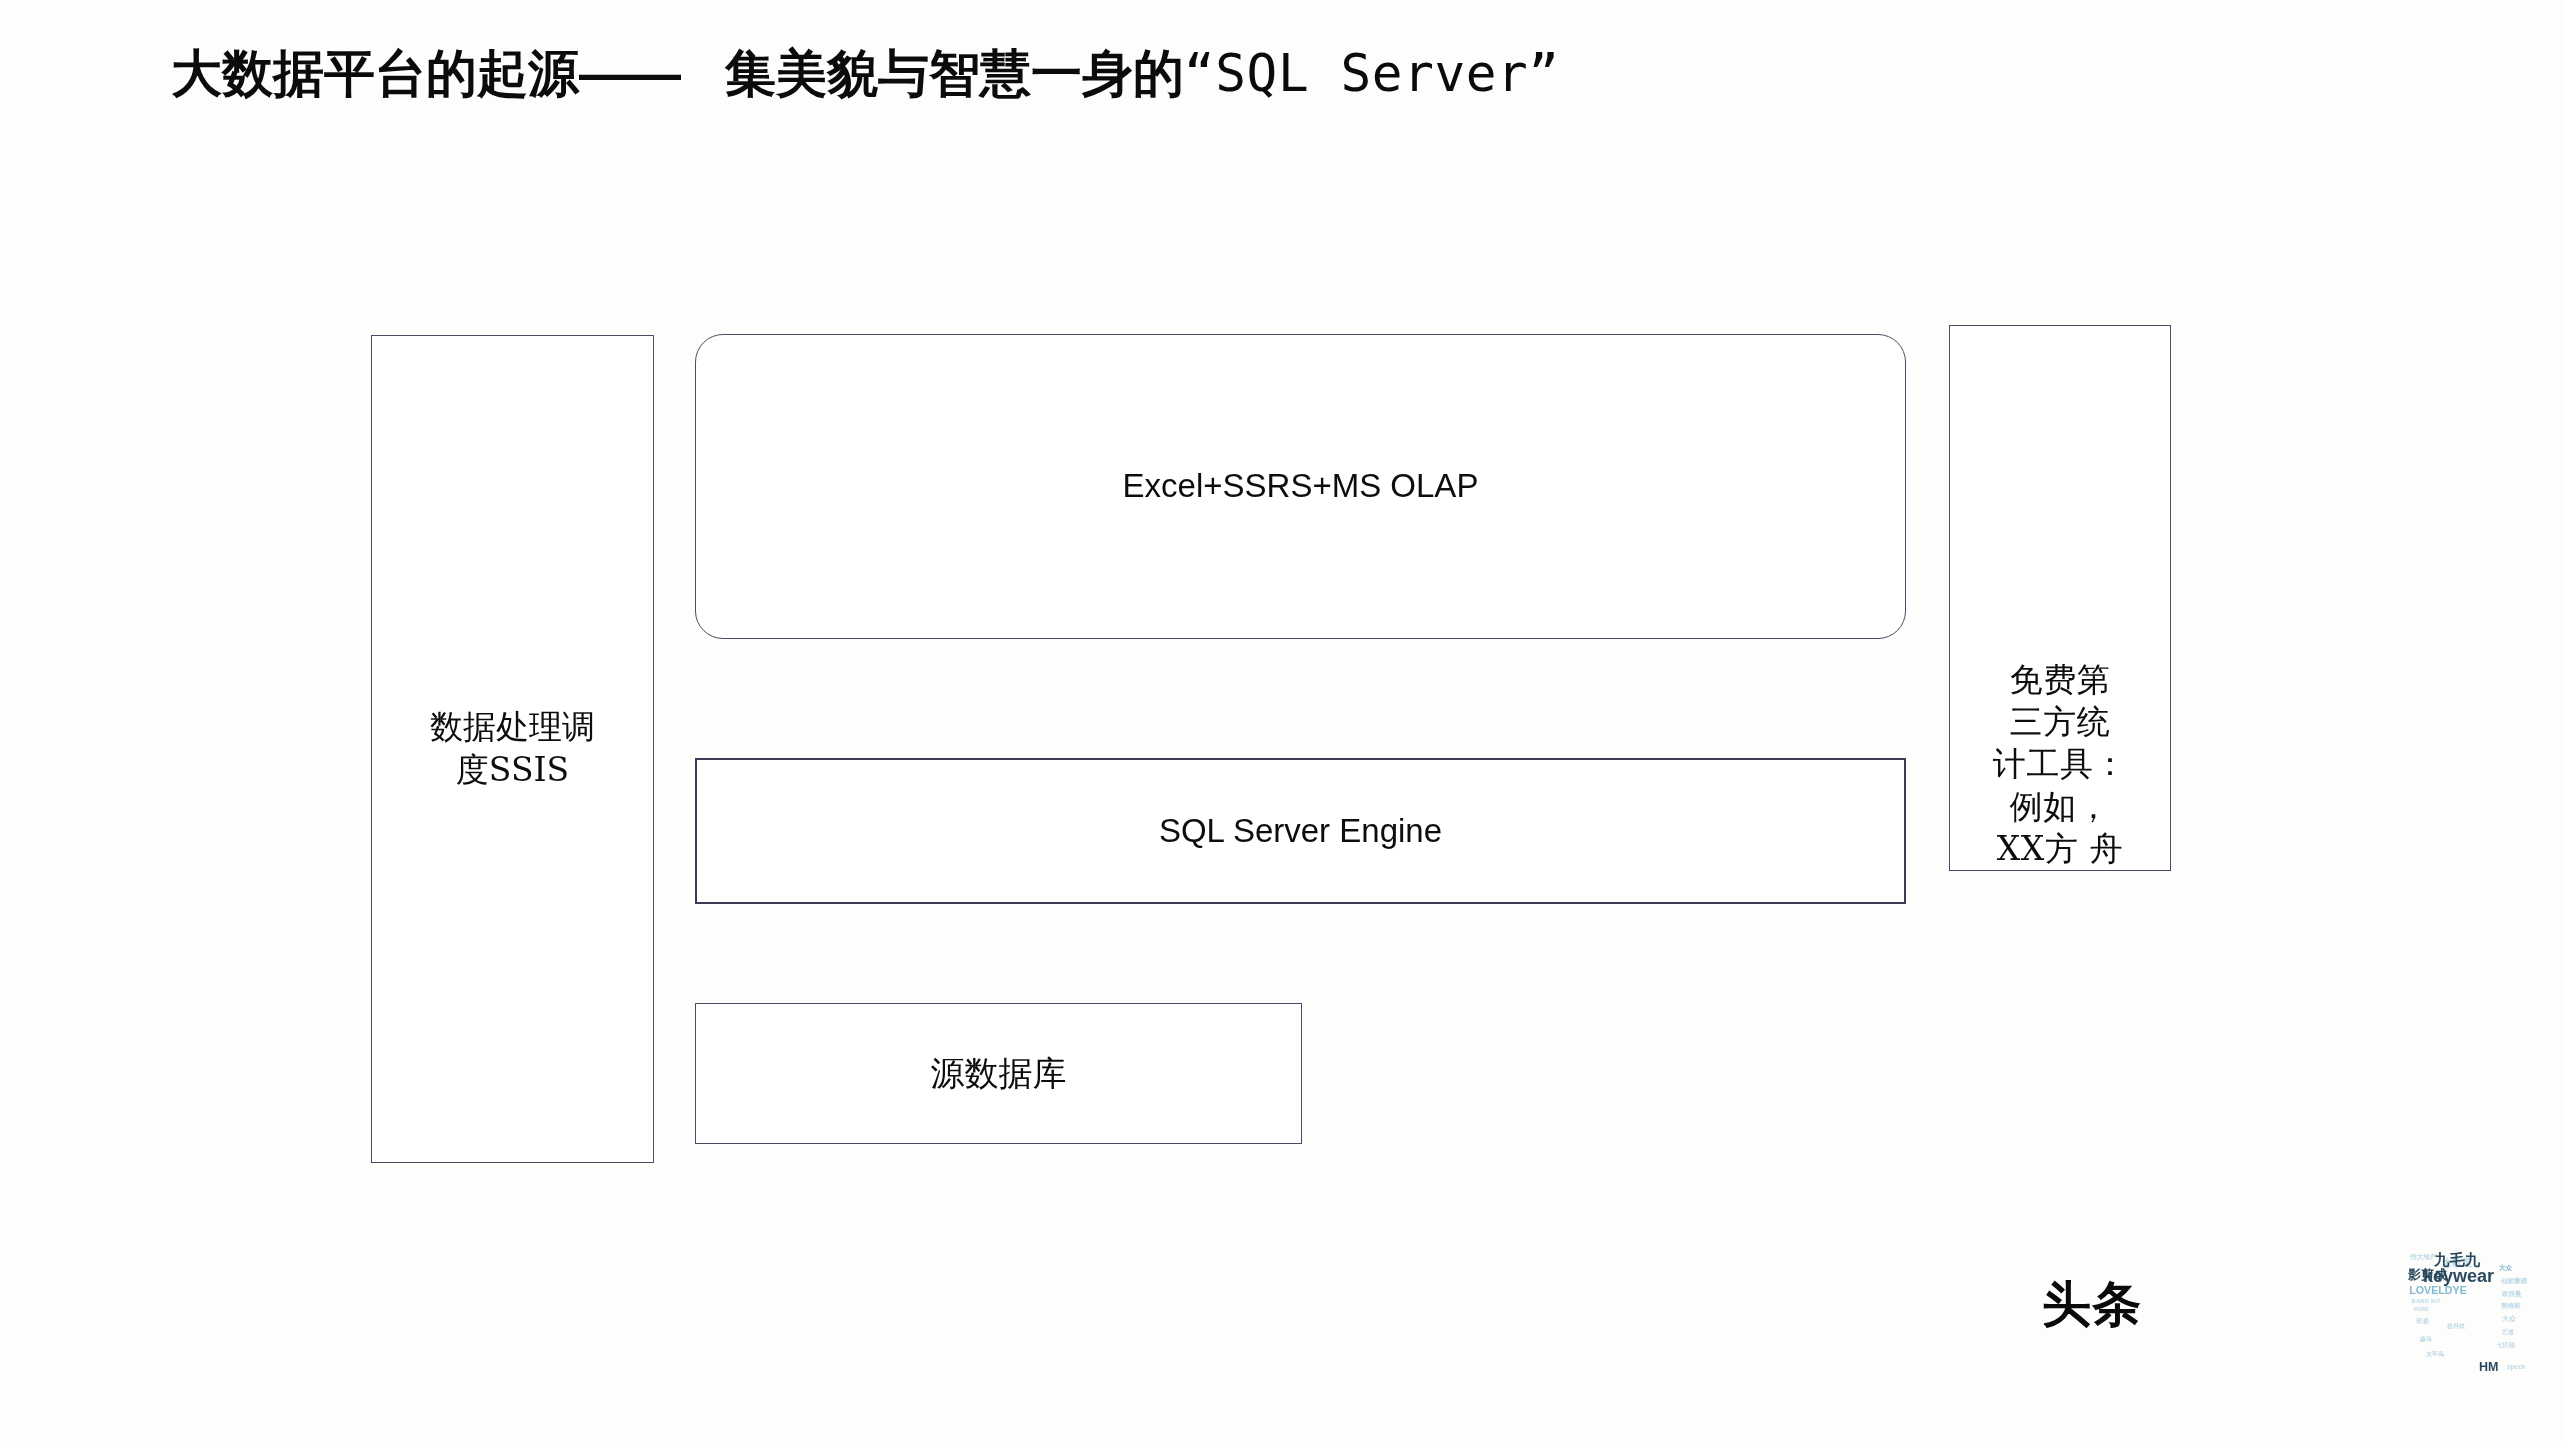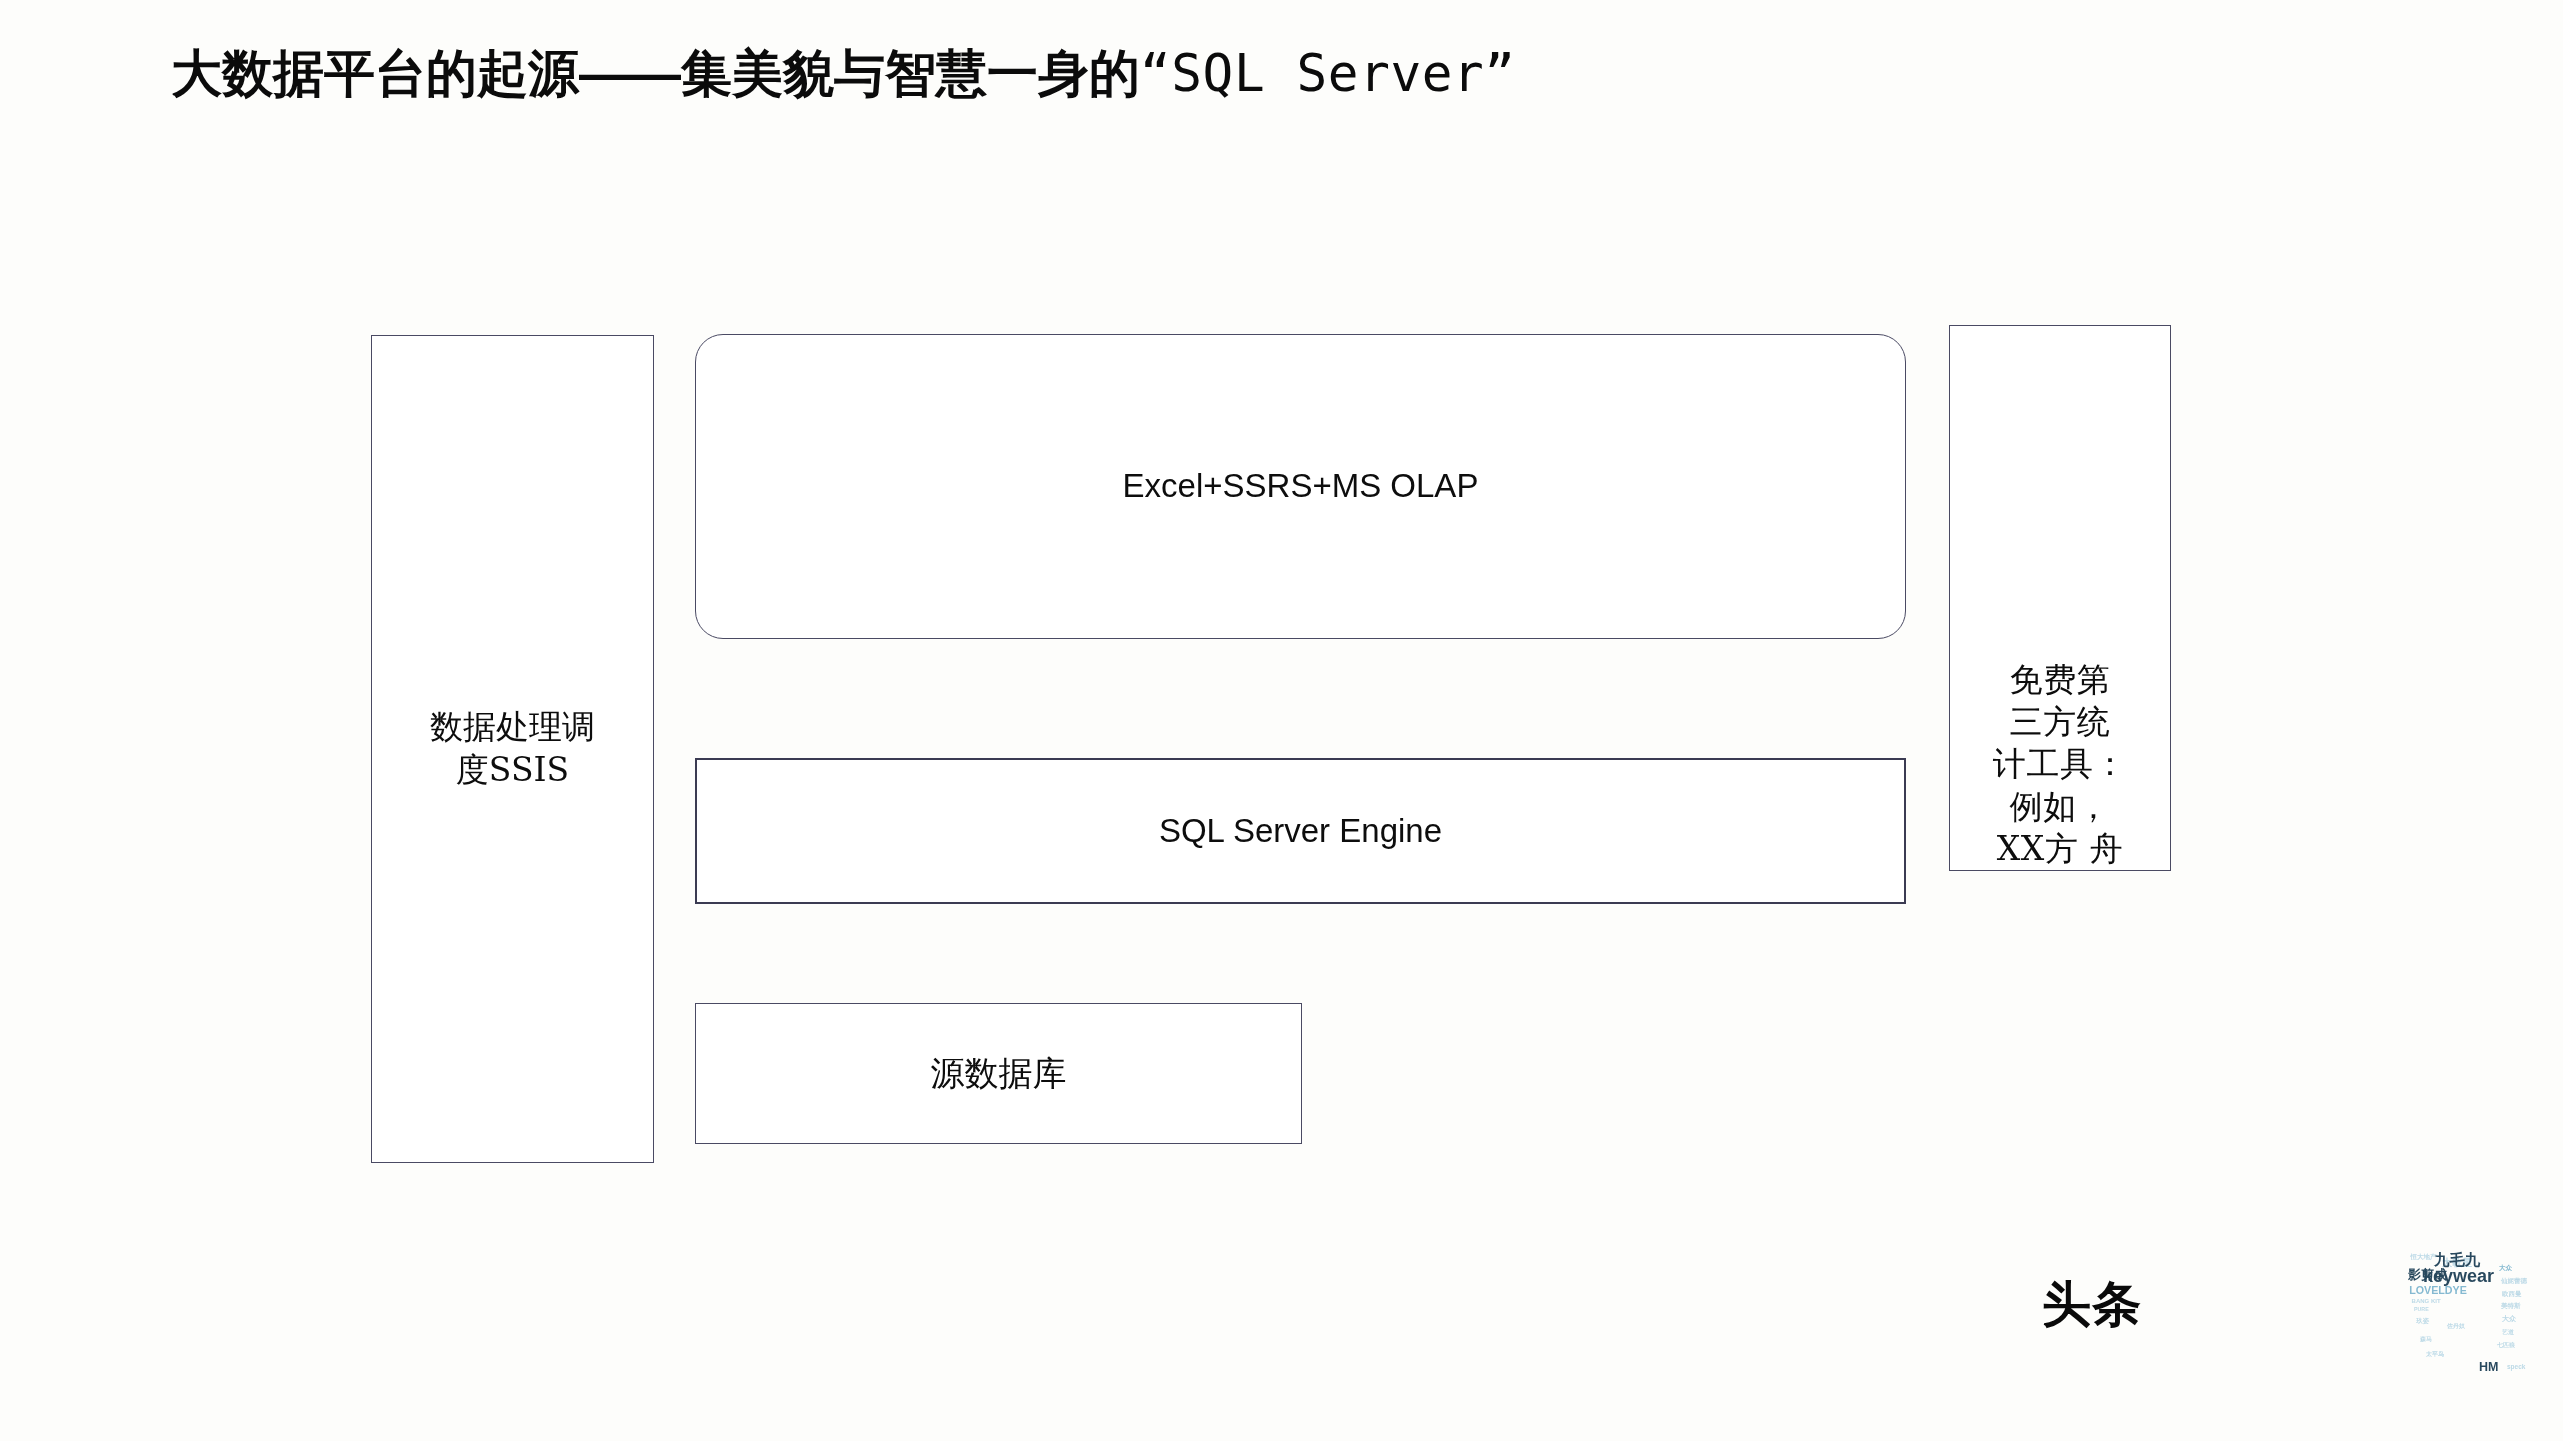--- a/index.html
+++ b/index.html
@@ -30,20 +30,21 @@
     letter-spacing: 0px;
   }
   .title-cn-bold {
     font-family: "Liberation Sans", "DejaVu Sans", sans-serif;
     font-weight: 700;
     margin-top: 20px;
   }
   .title-cn-reg {
     font-family: "Liberation Sans", "DejaVu Sans", sans-serif;
     font-weight: 700;
+    margin-left: 44px;
   }
   .title-mono {
     font-family: "DejaVu Sans Mono", "Liberation Mono", monospace;
     font-weight: 500;
     letter-spacing: 0.6px;
   }
 
   
   .dbox {
     position: absolute;

